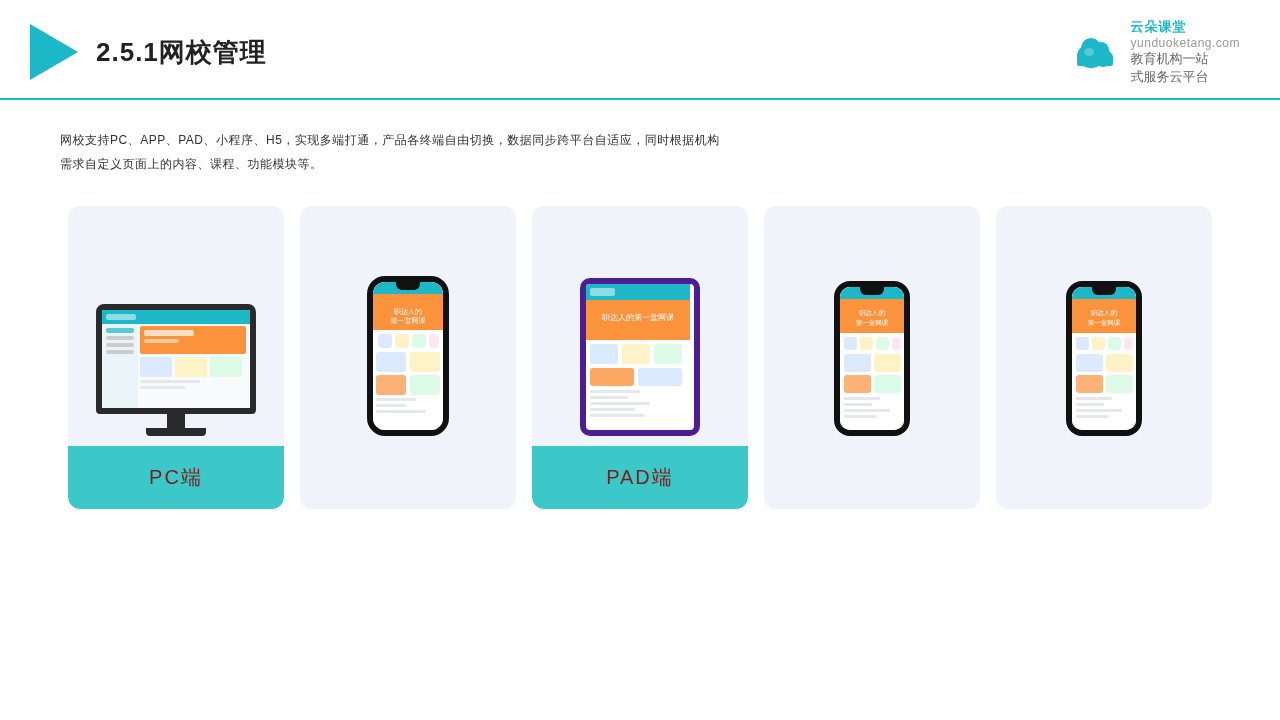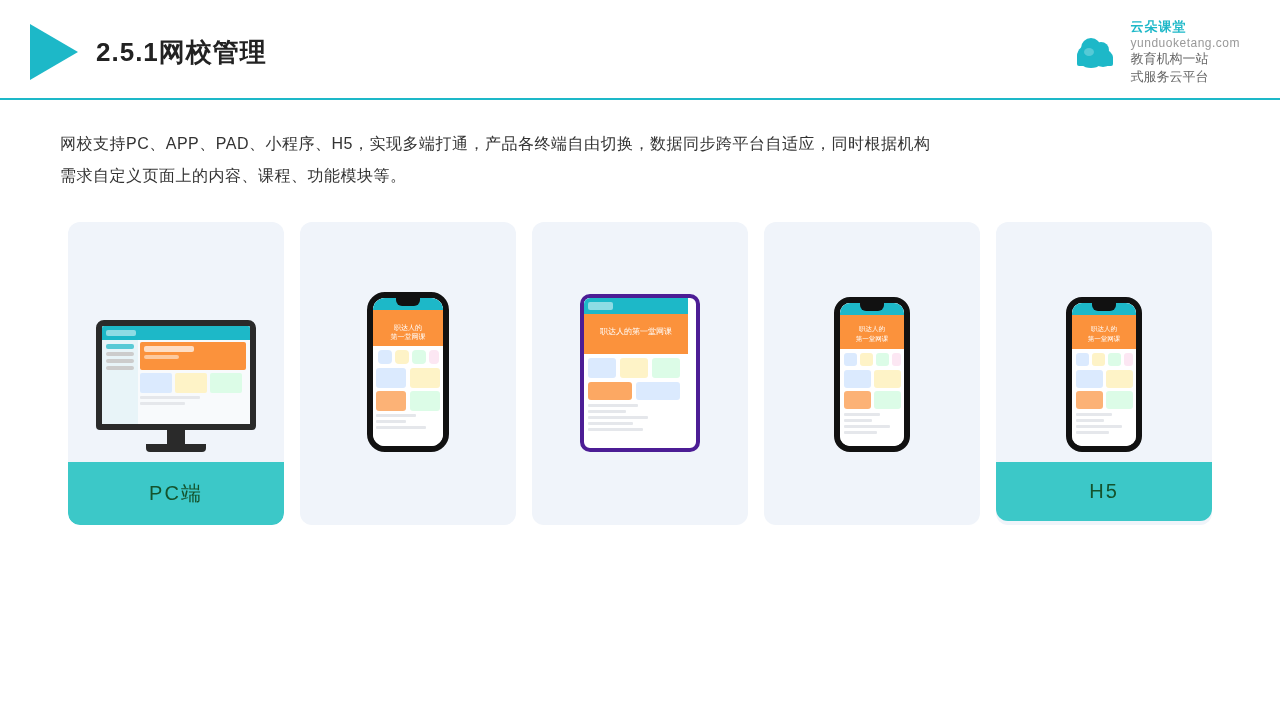--- a/index.html
+++ b/index.html
@@ -62,21 +62,21 @@
       font-size: 13px;
       color: #666;
       white-space: nowrap;
     }
 
     
     .content {
       padding: 28px 60px 20px 60px;
     }
     .description {
-      font-size: 16px;
+      font-size: 12px;
       color: #333;
       line-height: 2;
       margin-bottom: 30px;
       letter-spacing: 0.5px;
     }
 
     
     .cards-row {
       display: flex;
       gap: 16px;
@@ -98,21 +98,21 @@
       width: 100%;
       height: 220px;
       display: flex;
       align-items: flex-end;
       justify-content: center;
       padding-bottom: 10px;
     }
     .device-label {
       width: 100%;
       background: #3cc8c8;
-      color: #14532d;
+      color: #7f1d1d;
       font-size: 20px;
       font-weight: 500;
       text-align: center;
       padding: 18px 0;
       letter-spacing: 2px;
       border-radius: 0 0 12px 12px;
     }
 
     
     .pc-monitor {
@@ -140,21 +140,21 @@
       width: 60px;
       height: 8px;
       background: #2a2a2a;
       border-radius: 0 0 4px 4px;
     }
 
     
     .tablet-frame {
       width: 120px;
       height: 158px;
-      border: 4px solid #4c1d95;
+      border: 6px solid #4c1d95;
       border-radius: 10px;
       background: #fff;
       overflow: hidden;
       position: relative;
     }
 
     
     .phone-frame {
       width: 76px;
       height: 155px;
@@ -303,20 +303,21 @@
             <rect x="52" y="84" width="44" height="18" rx="3" fill="#dbeafe"></rect>
 
             <rect x="4" y="106" width="50" height="3" rx="1" fill="#e5e7eb"></rect>
             <rect x="4" y="112" width="38" height="3" rx="1" fill="#e5e7eb"></rect>
             <rect x="4" y="118" width="60" height="3" rx="1" fill="#e5e7eb"></rect>
             <rect x="4" y="124" width="45" height="3" rx="1" fill="#e5e7eb"></rect>
             <rect x="4" y="130" width="55" height="3" rx="1" fill="#e5e7eb"></rect>
           </svg>
         </div>
       </div>
+      <div class="device-label">PAD端</div>
     </div>
 
     <div class="device-card">
       <div class="device-image-area">
         <div class="phone-frame">
           <div class="phone-notch"></div>
           <svg width="64" height="143" viewBox="0 0 64 143" xmlns="http://www.w3.org/2000/svg">
             <rect width="64" height="143" fill="#fff"></rect>
             <rect width="64" height="12" fill="#1db8c8"></rect>
             <rect x="0" y="12" width="64" height="34" fill="#fb923c"></rect>
@@ -357,17 +358,16 @@
             <rect x="34" y="67" width="27" height="18" rx="3" fill="#fef3c7"></rect>
             <rect x="4" y="88" width="27" height="18" rx="3" fill="#fb923c" opacity="0.7"></rect>
             <rect x="34" y="88" width="27" height="18" rx="3" fill="#dcfce7"></rect>
             <rect x="4" y="110" width="36" height="3" rx="1" fill="#e5e7eb"></rect>
             <rect x="4" y="116" width="28" height="3" rx="1" fill="#e5e7eb"></rect>
             <rect x="4" y="122" width="46" height="3" rx="1" fill="#e5e7eb"></rect>
             <rect x="4" y="128" width="33" height="3" rx="1" fill="#e5e7eb"></rect>
           </svg>
         </div>
       </div>
-      <div class="device-label">H5</div>
     </div>
 
   </div>
 </div>
 
 </body></html>

